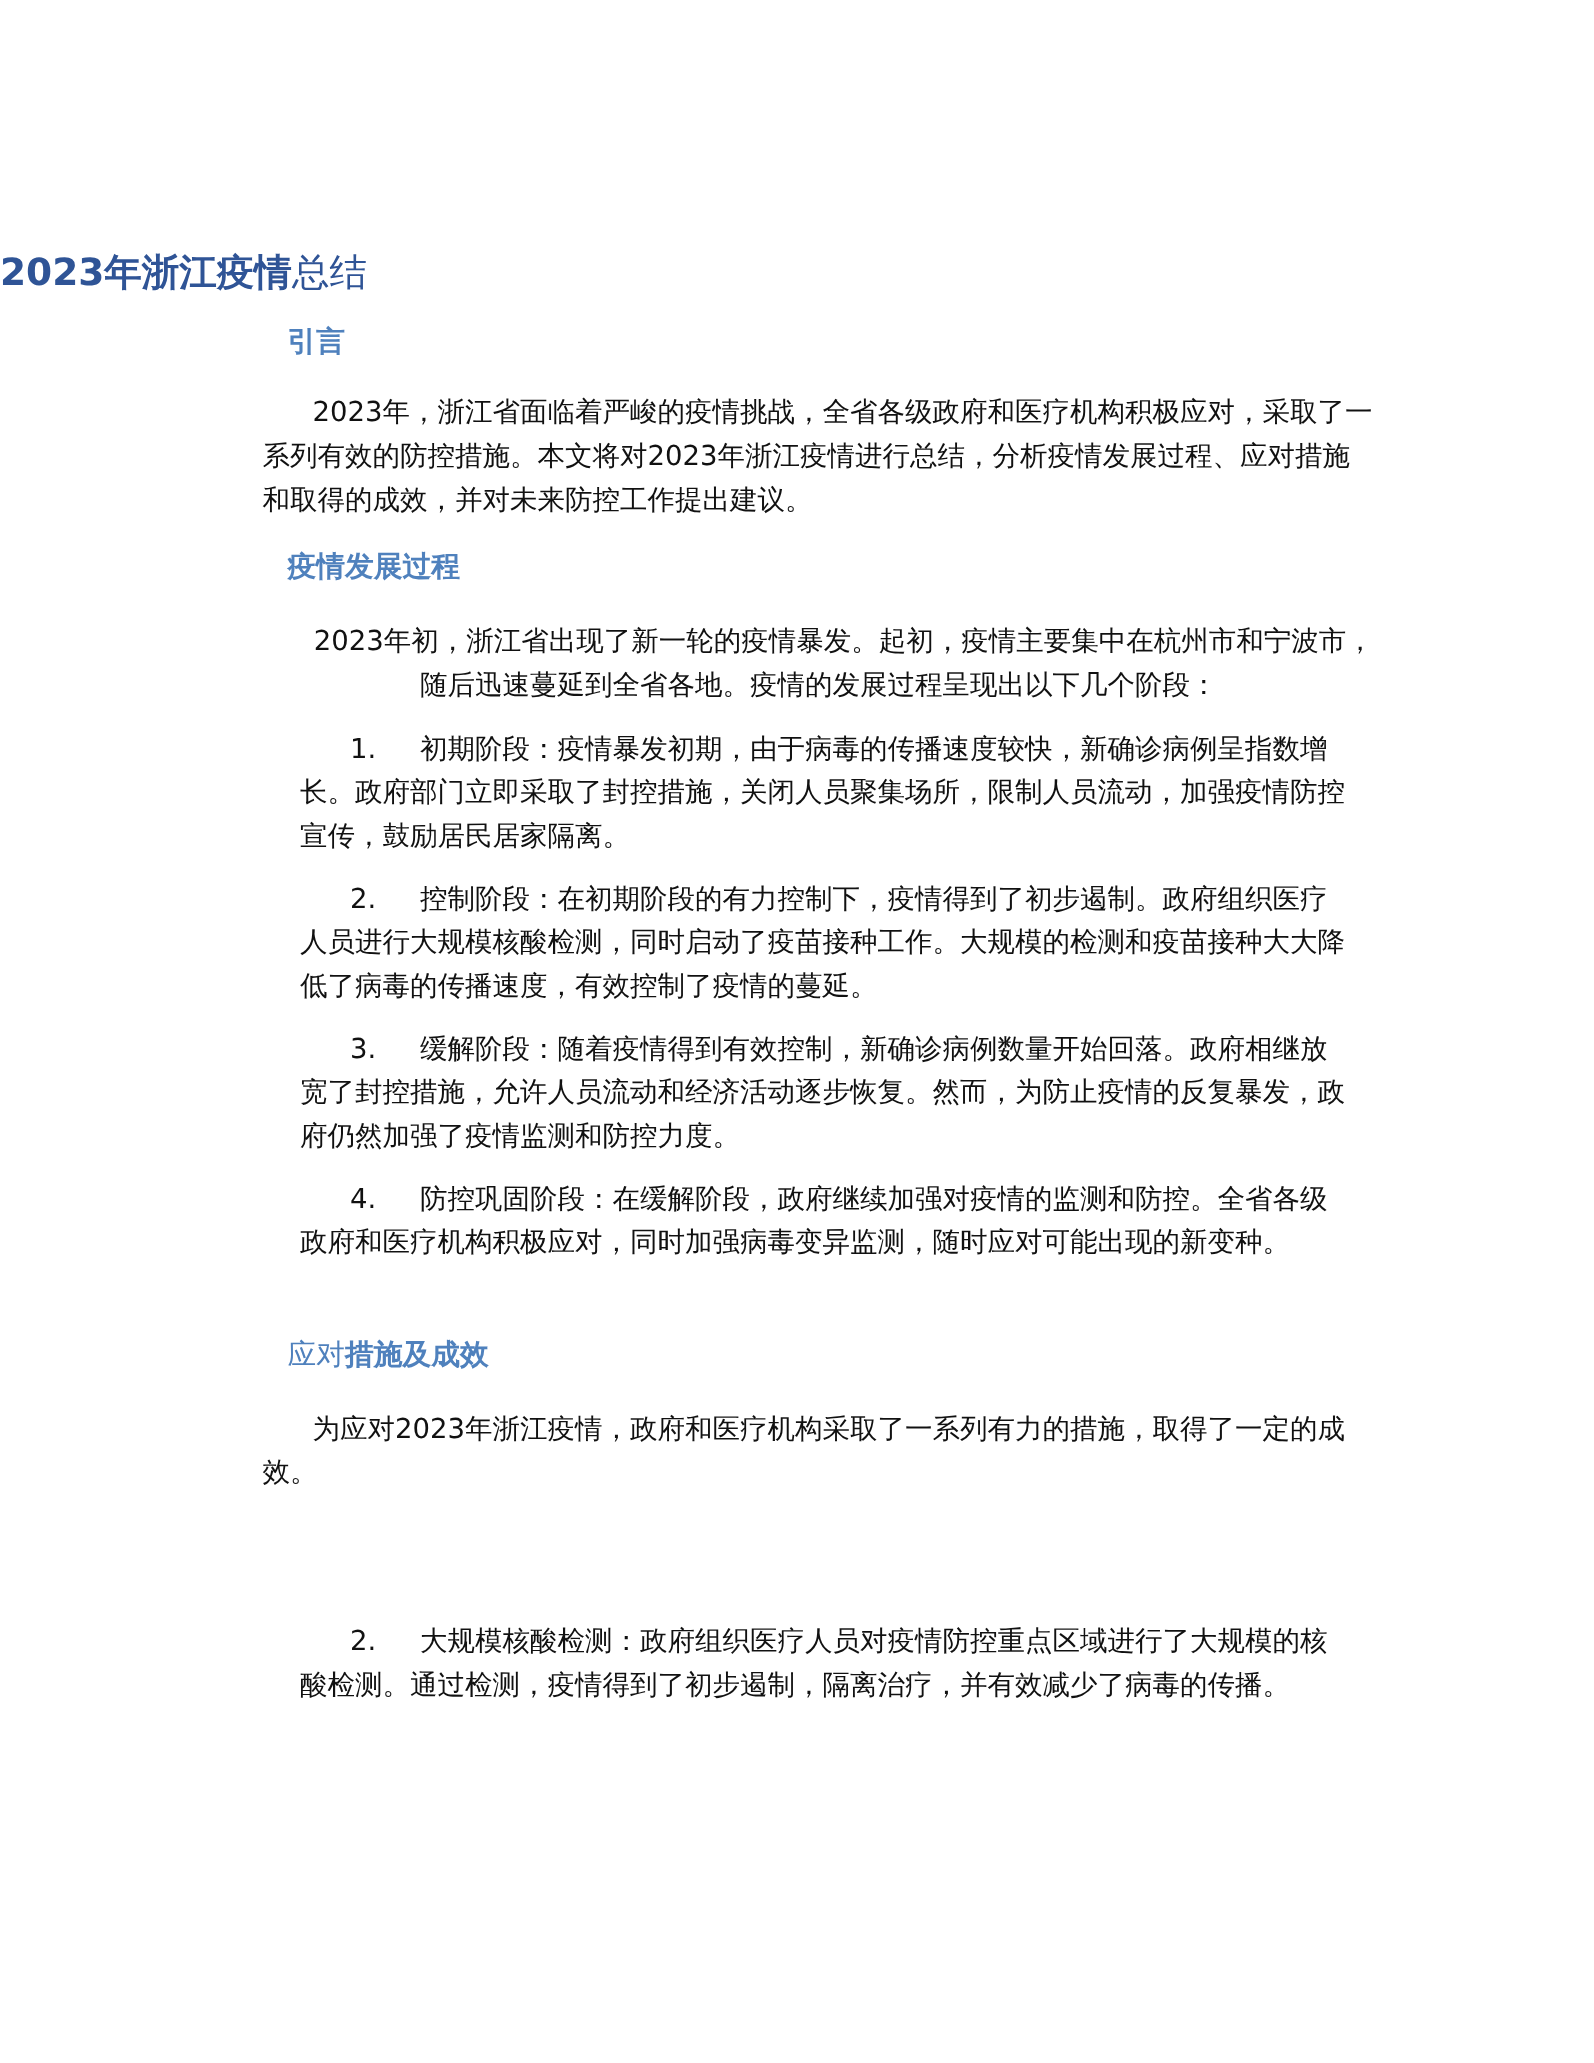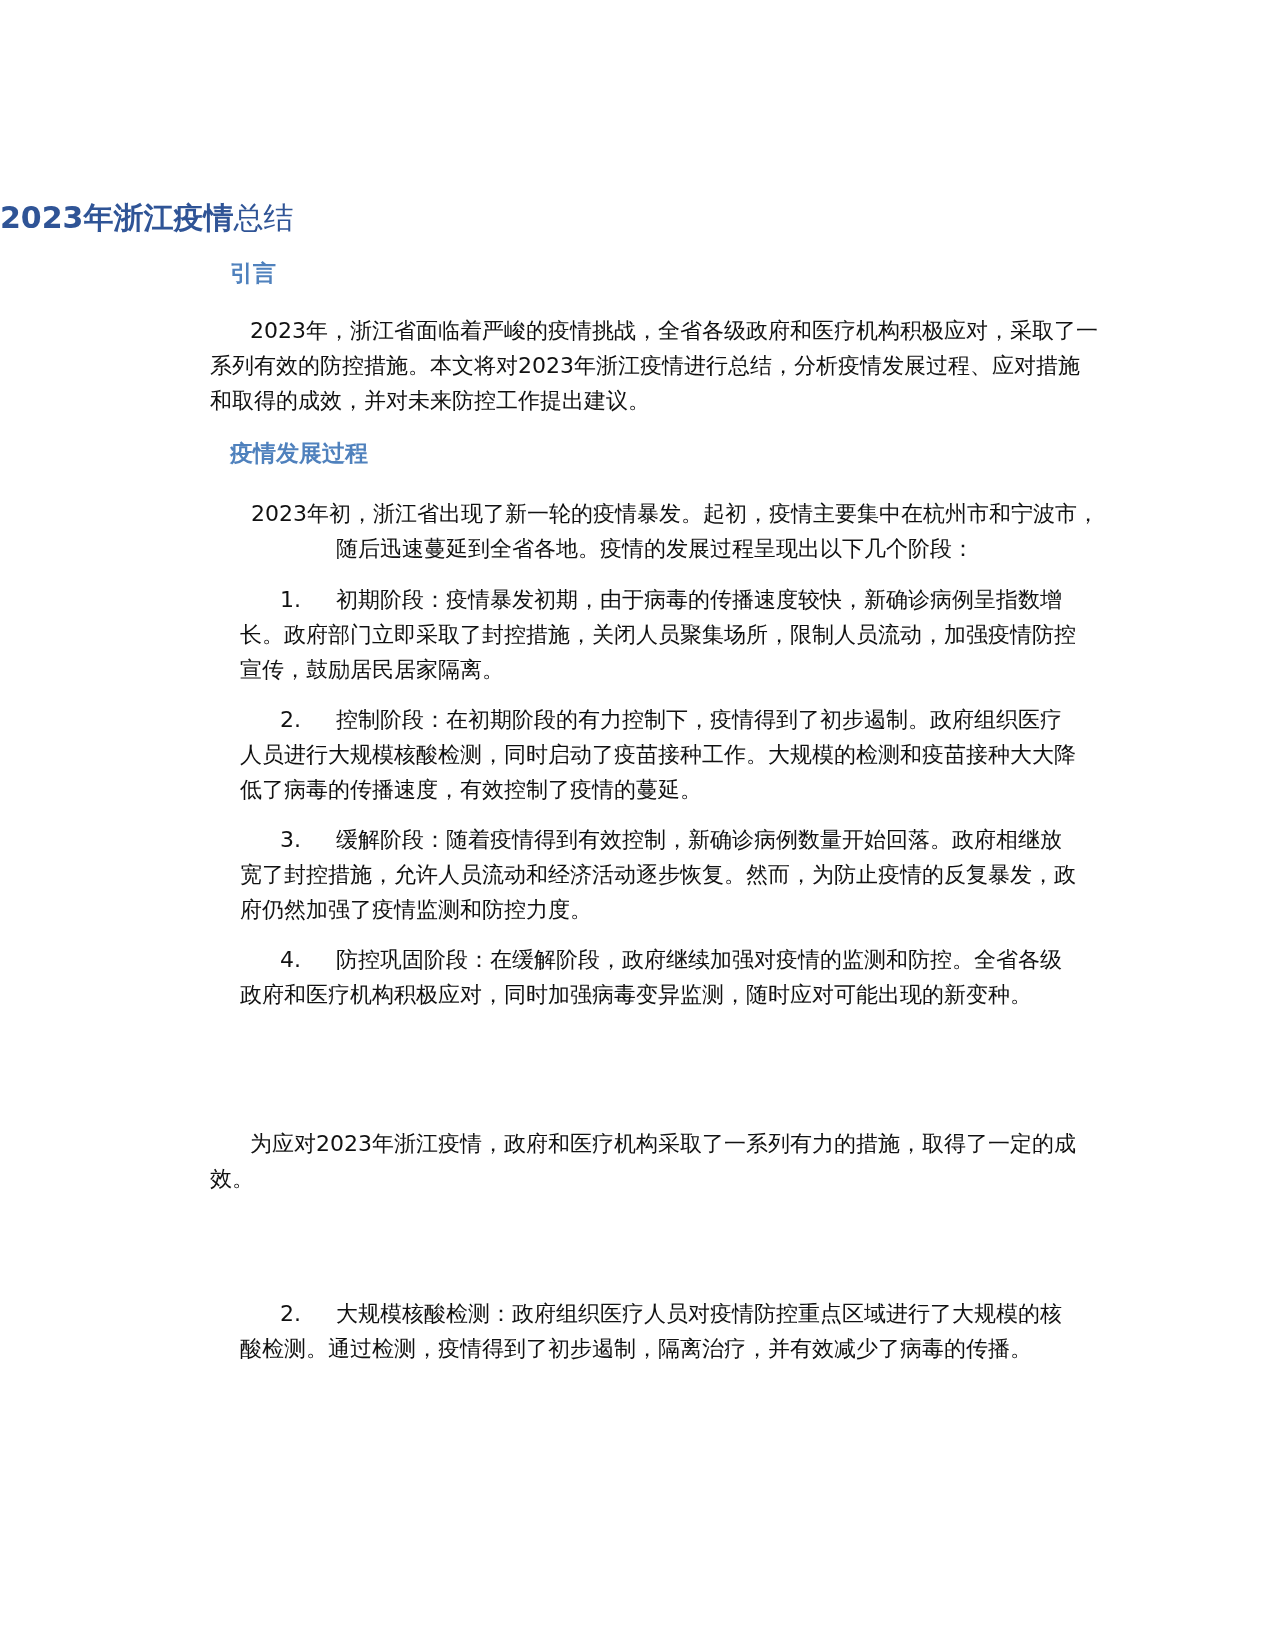--- a/index.html
+++ b/index.html
@@ -27,17 +27,18 @@
   <div class="para" style="top:313px;">2023年，浙江省面临着严峻的疫情挑战，全省各级政府和医疗机构积极应对，采取了一系列有效的防控措施。本文将对2023年浙江疫情进行总结，分析疫情发展过程、应对措施和取得的成效，并对未来防控工作提出建议。</div>
 
   <div class="h1" style="top:438px;"><span>疫情发展过程</span></div>
   <div class="para" style="top:496px;text-align:center;">2023年初，浙江省出现了新一轮的疫情暴发。起初，疫情主要集中在杭州市和宁波市，随后迅速蔓延到全省各地。疫情的发展过程呈现出以下几个阶段：</div>
 
   <div class="item" style="top:582px;"><span class="numwrap">1.</span><span>初期阶段：疫情暴发初期，由于病毒的传播速度较快，新确诊病例呈指数增长。政府部门立即采取了封控措施，关闭人员聚集场所，限制人员流动，加强疫情防控宣传，鼓励居民居家隔离。</span></div>
   <div class="item" style="top:702px;"><span class="numwrap">2.</span><span>控制阶段：在初期阶段的有力控制下，疫情得到了初步遏制。政府组织医疗人员进行大规模核酸检测，同时启动了疫苗接种工作。大规模的检测和疫苗接种大大降低了病毒的传播速度，有效控制了疫情的蔓延。</span></div>
   <div class="item" style="top:822px;"><span class="numwrap">3.</span><span>缓解阶段：随着疫情得到有效控制，新确诊病例数量开始回落。政府相继放宽了封控措施，允许人员流动和经济活动逐步恢复。然而，为防止疫情的反复暴发，政府仍然加强了疫情监测和防控力度。</span></div>
   <div class="item" style="top:942px;"><span class="numwrap">4.</span><span>防控巩固阶段：在缓解阶段，政府继续加强对疫情的监测和防控。全省各级政府和医疗机构积极应对，同时加强病毒变异监测，随时应对可能出现的新变种。</span></div>
 
+  <div class="h1" style="top:1068px;"><span class="light">应对</span><span>措施及成效</span></div>
   <div class="para" style="top:1126px;">为应对2023年浙江疫情，政府和医疗机构采取了一系列有力的措施，取得了一定的成效。</div>
 
   <div class="item" style="top:1296px;"><span class="numwrap">2.</span><span>大规模核酸检测：政府组织医疗人员对疫情防控重点区域进行了大规模的核酸检测。通过检测，疫情得到了初步遏制，隔离治疗，并有效减少了病毒的传播。</span></div>
 
 </div>
 
 </body></html>

